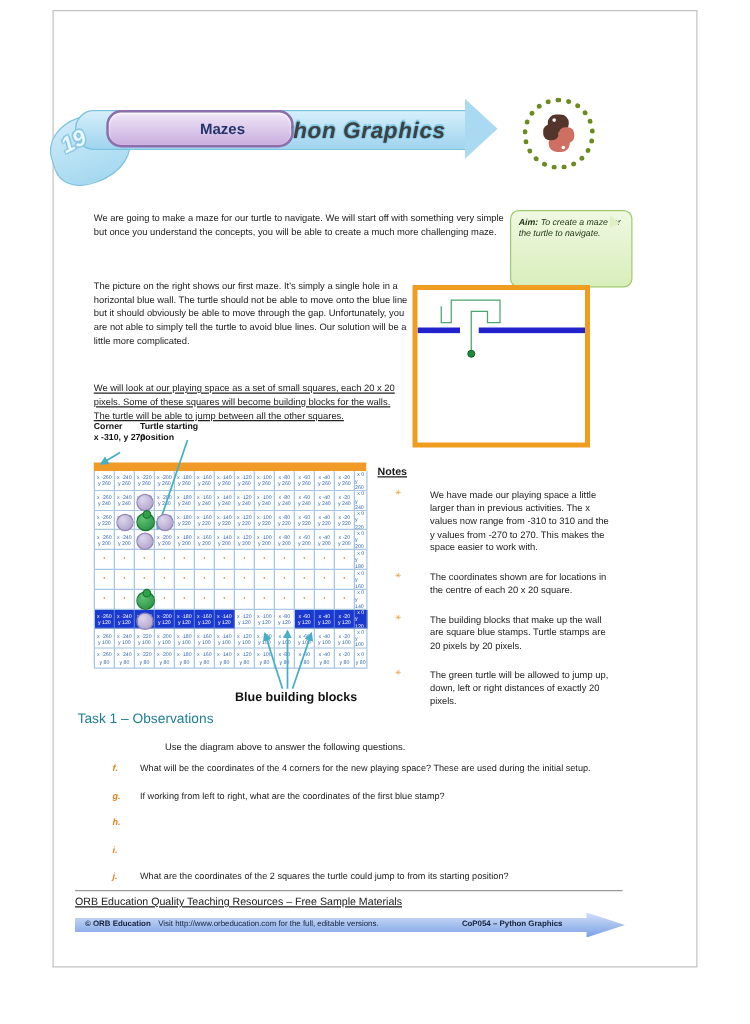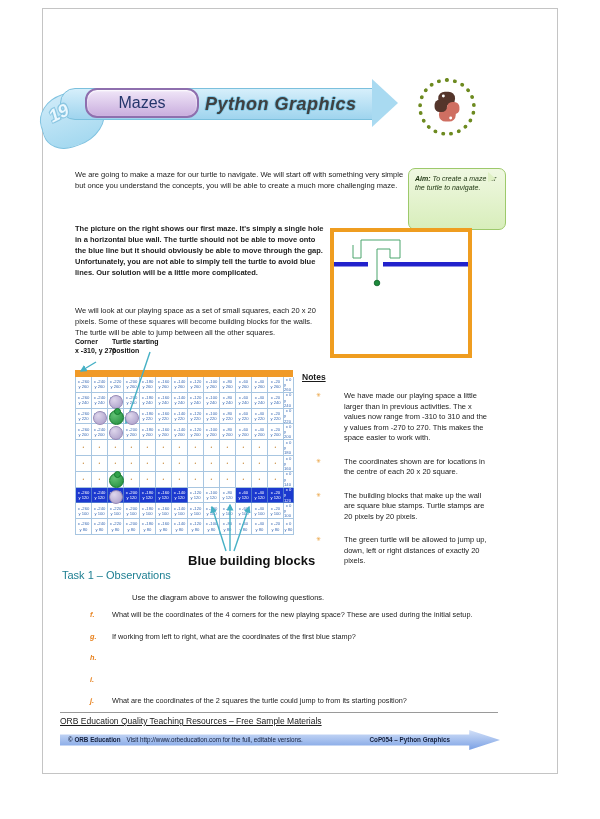--- a/index.html
+++ b/index.html
@@ -20,45 +20,45 @@
               border-radius:15px 0 0 15px;}
   .banner-tip{position:absolute;left:372px;top:79px;width:0;height:0;
               border-top:24px solid transparent;border-bottom:24px solid transparent;
               border-left:26px solid #a9daf1;}
   .banner-title{position:absolute;left:205px;top:94px;width:160px;
                 font-size:18px;font-weight:bold;font-style:italic;letter-spacing:.5px;
                 color:#404040;text-shadow:0 0 1px #5fb2d6,1px 0 0 #8ccde8,-1px 0 0 #8ccde8,0 1px 0 #8ccde8,0 -1px 0 #8ccde8;}
   .mazes-pill{position:absolute;left:85px;top:88px;width:110px;height:26px;
               background:linear-gradient(#f0e6f8,#c9aede);border:2px solid #8e6fae;border-radius:12px;
               display:flex;align-items:center;justify-content:center;
-              font-size:16px;font-weight:normal;color:#24356b;box-shadow:inset 0 1px 2px #ffffff;}
+              font-size:12px;font-weight:bold;color:#24356b;box-shadow:inset 0 1px 2px #ffffff;padding-left:36px;}
   .py-logo{position:absolute;left:418px;top:78px;width:50px;height:50px;border-radius:50%;
            border:4px dotted #6d8a20;background:#ffffff;display:flex;align-items:center;justify-content:center;}
 
   
   .para{position:absolute;font-size:7.5px;line-height:1.45;color:#222;}
   #para1{left:75px;top:170px;width:332px;}
-  #para2{left:75px;top:224px;width:252px;font-weight:bold;}
-  #para3{left:75px;top:306px;width:252px;}
+  #para2{left:75px;top:224px;width:252px;}
+  #para3{left:75px;top:306px;width:252px;text-decoration:underline;}
 
   .aim-box{position:absolute;left:408px;top:168px;width:84px;height:50px;border-radius:7px;
            background:linear-gradient(#f0f8e2,#d8eebb);border:1px solid #9dc96b;
            padding:5px 6px;font-size:7px;font-style:italic;line-height:1.35;color:#1c3310;}
   .aim-tail{position:absolute;left:488px;top:172px;width:0;height:0;
             border-top:7px solid transparent;border-bottom:3px solid transparent;border-left:8px solid #dff0c4;}
 
   
   .maze-box{position:absolute;left:330px;top:228px;width:142px;height:130px;
             border:4px solid #ef9d20;background:#ffffff;box-sizing:border-box;}
 
   
   .grid-label{position:absolute;font-size:7px;font-weight:bold;line-height:1.25;color:#111;}
   #corner-label{left:75px;top:338px;}
   #turtle-label{left:112px;top:338px;}
-  #blocks-label{left:188px;top:553px;font-size:13px;}
+  #blocks-label{left:188px;top:553px;font-size:10px;}
   .grid-wrap{position:absolute;left:75px;top:370px;}
   .grid-topbar{width:218px;height:7px;background:#f09a28;}
   .coord-grid{display:grid;grid-template-columns:repeat(13,16px) 10px;grid-auto-rows:15.8px;
               border-left:1px solid rgba(110,160,205,.6);}
   .cell{border-right:1px solid rgba(110,160,205,.6);border-bottom:1px solid rgba(110,160,205,.6);
         font-size:4.2px;line-height:1.25;color:#3a6bb5;display:flex;flex-direction:column;
         align-items:center;justify-content:center;overflow:hidden;background:#fff;}
   .cell.wall{background:#1c39cf;color:#ffffff;}
   .cell.dots{font-size:5px;color:#cf9a55;}
   .turtle{position:absolute;width:13px;height:13px;border-radius:50%;

